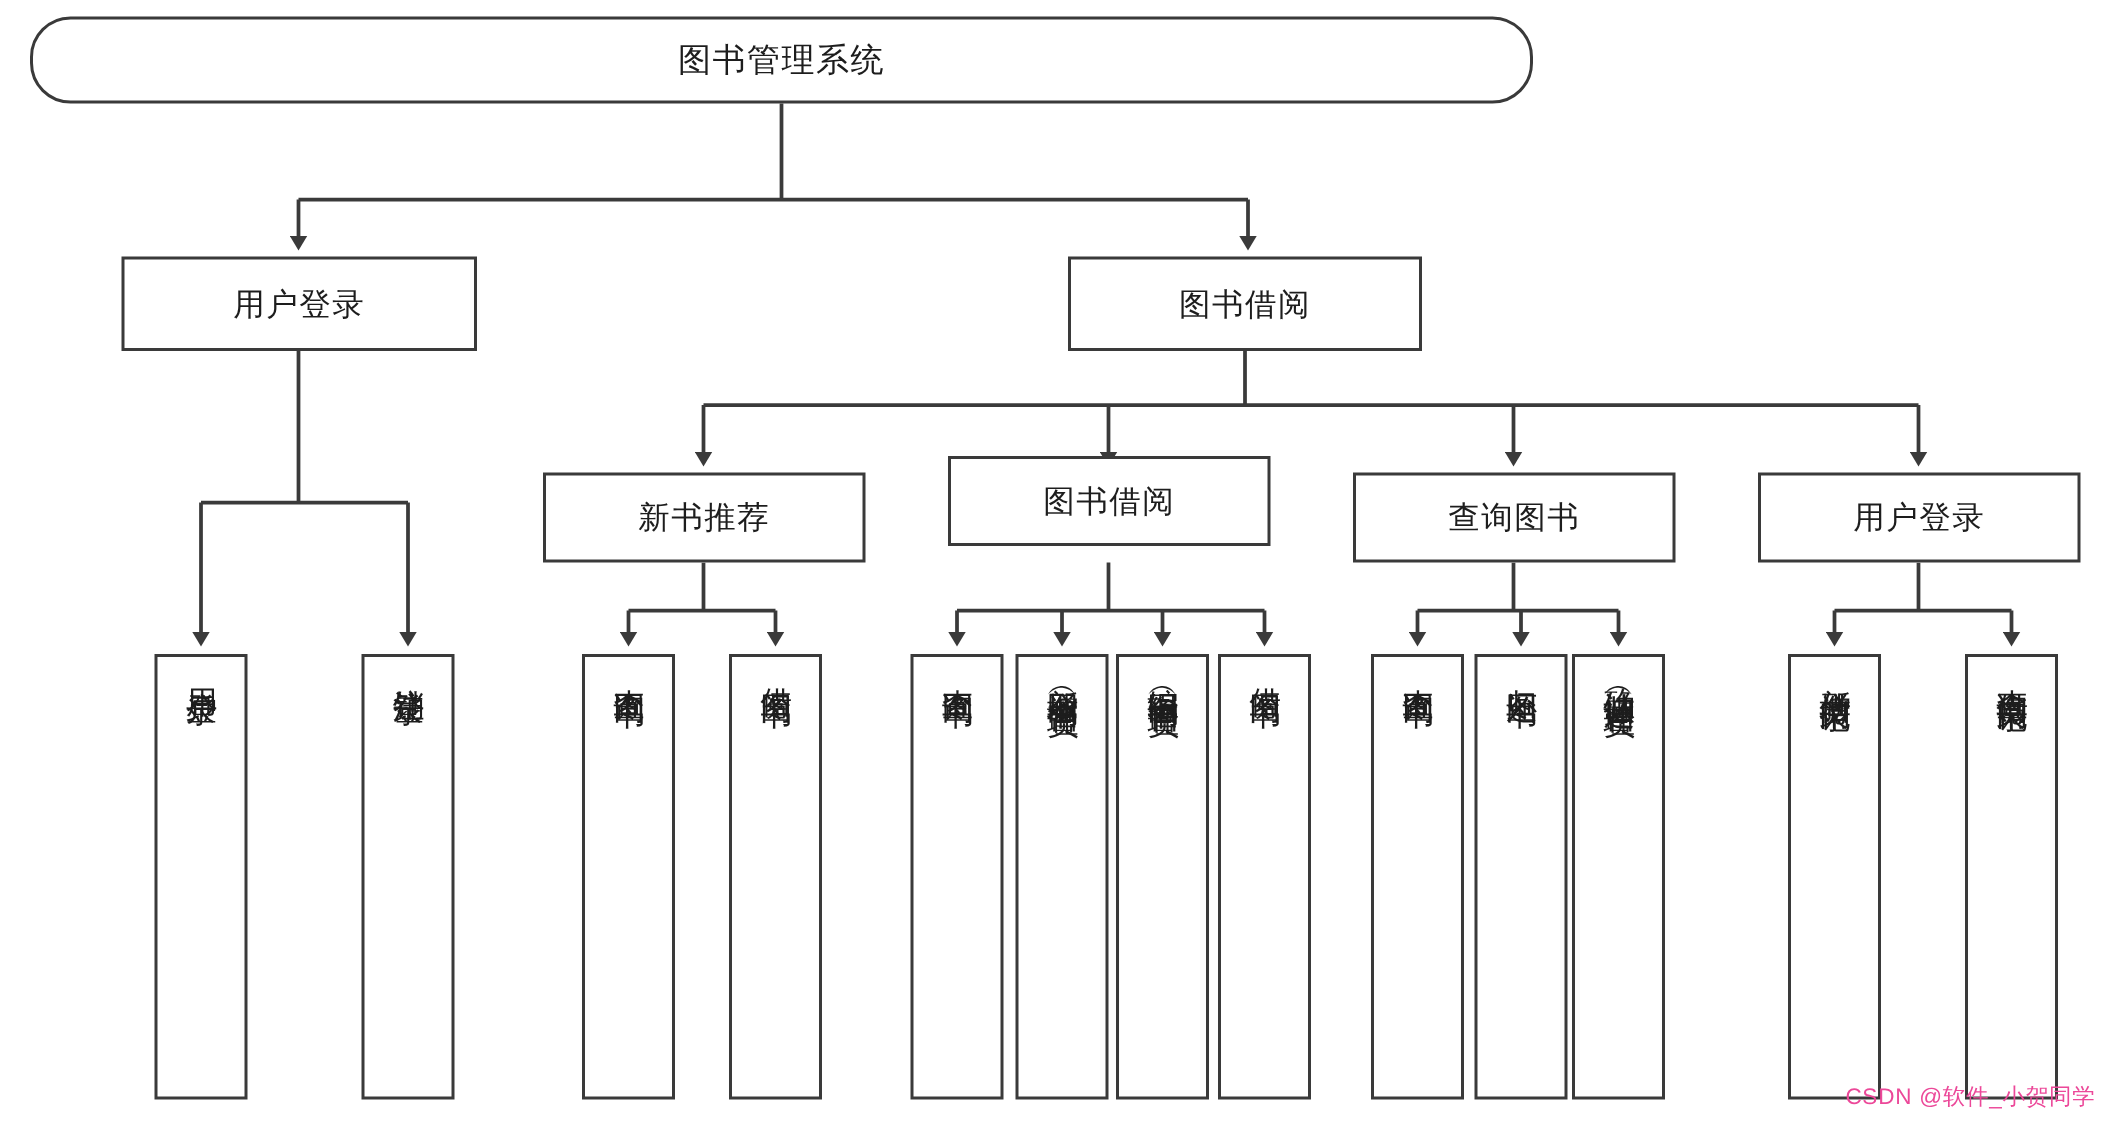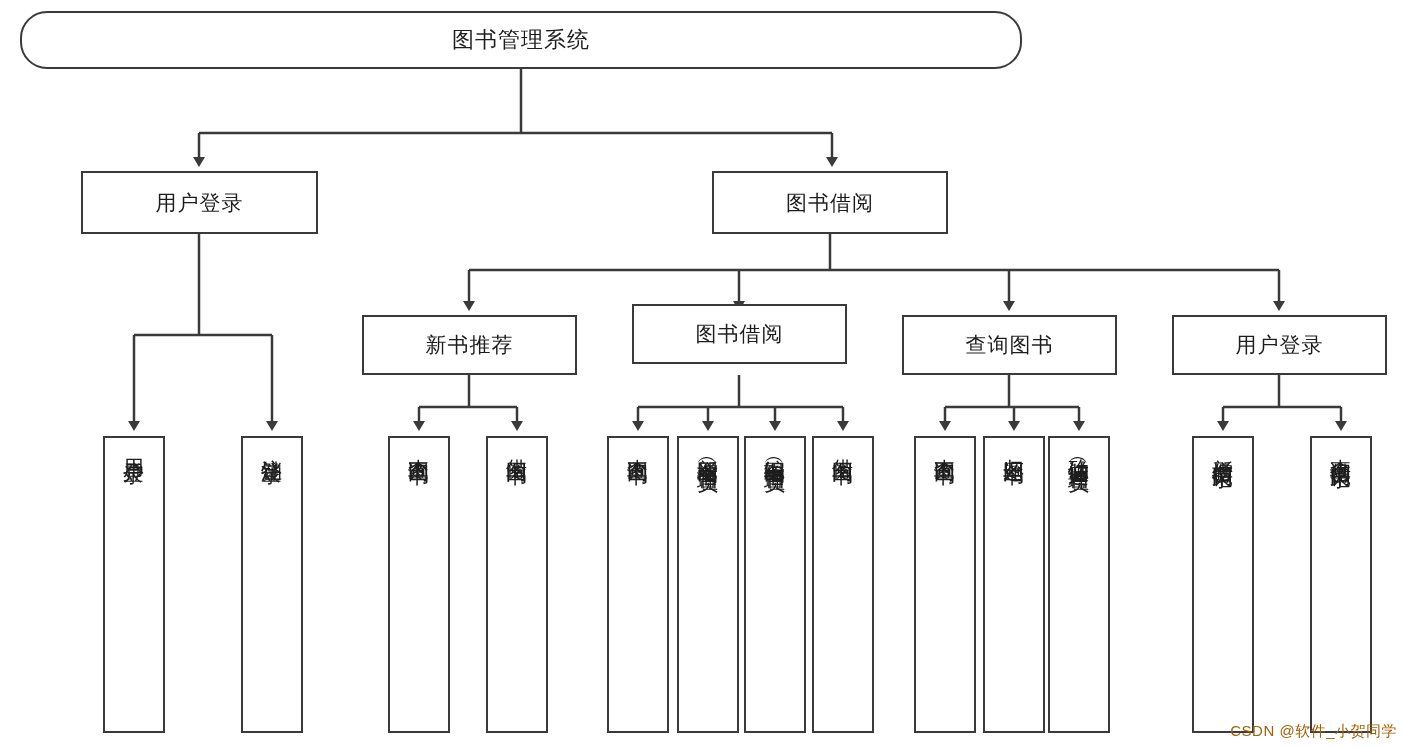--- a/index.html
+++ b/index.html
@@ -58,21 +58,21 @@
   .node.v .vlabel {
     writing-mode: vertical-rl;
     text-orientation: upright;
     white-space: nowrap;
   }
   .watermark {
     position: absolute;
     right: 8px;
     bottom: 6px;
     font-size: 15px;
-    color: #a16207;
+    color: #ec4899;
     letter-spacing: 0.5px;
     white-space: nowrap;
     text-align: center;
   }
 </style>
 </head>
 <body>
 
 <div id="canvas">
 

